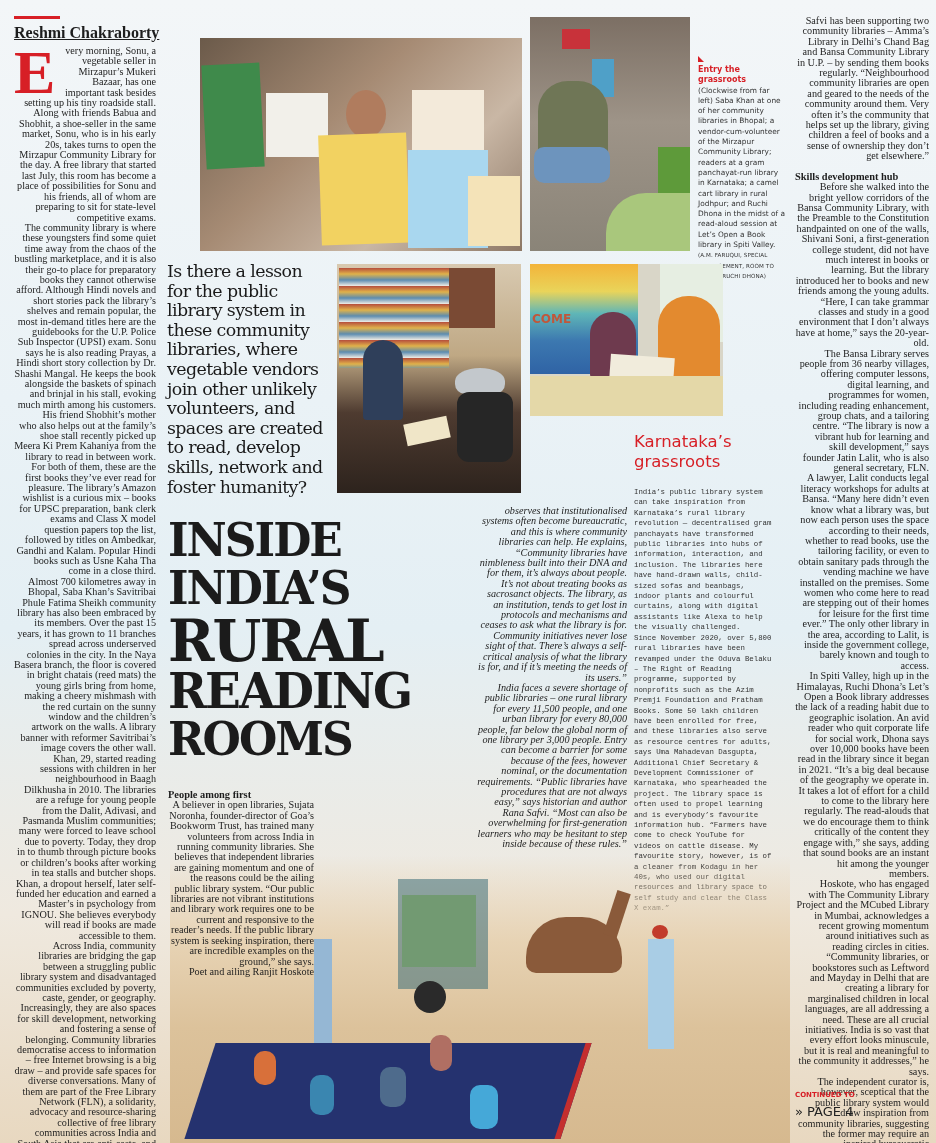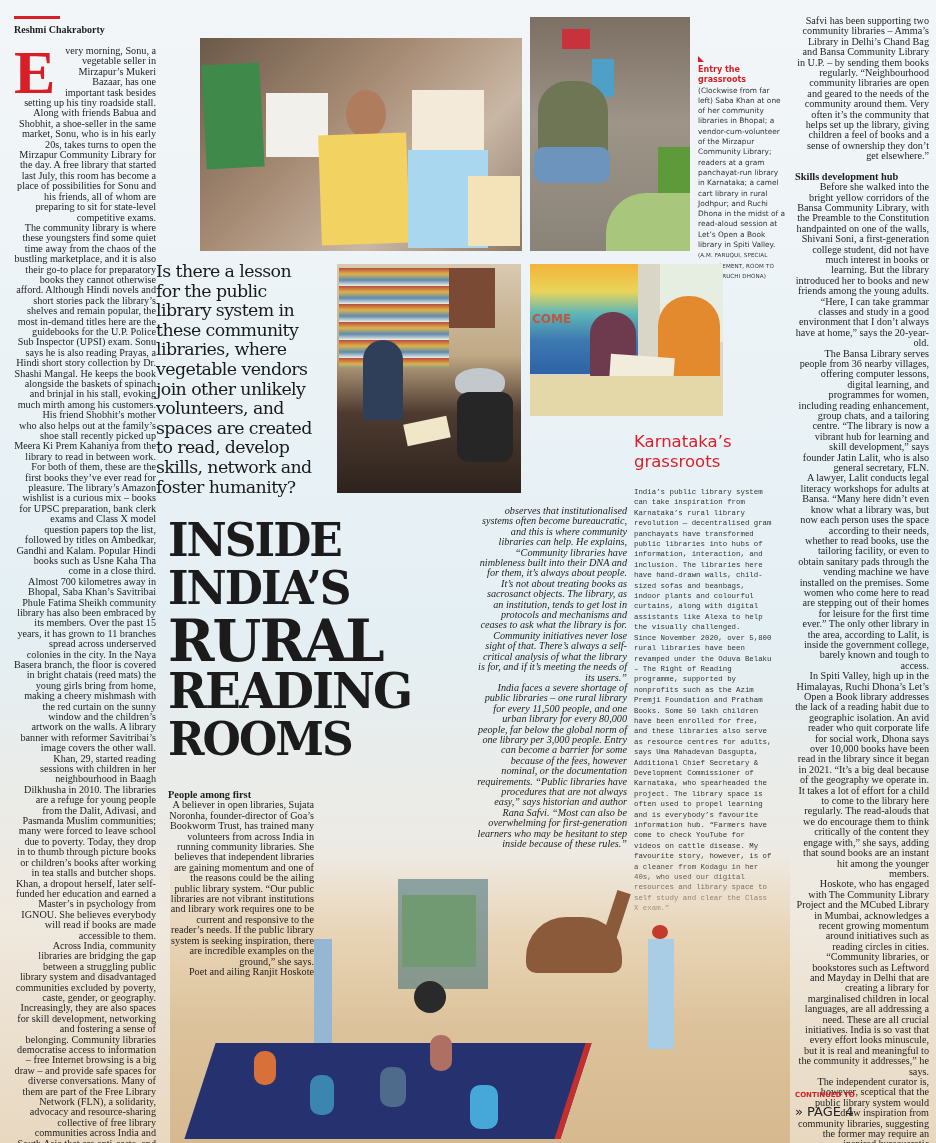--- a/index.html
+++ b/index.html
@@ -10,27 +10,27 @@
     color: #1d1d1d;
   }
   .abs { position: absolute; }
   .col {
     position: absolute; font-size: 10.2px; line-height: 10.4px; text-align: left;
   }
   .col p { margin: 0; text-indent: 10px; text-align: right; }
   .col p.noindent { text-indent: 0; }
   .col .sub { font-weight: bold; font-size: 10.4px; margin-top: 0; text-indent: 0; }
   .red-rule { position: absolute; left: 14px; top: 16px; width: 46px; height: 3px; background: #d71f26; }
-  .byline { position: absolute; left: 14px; top: 24px; font-size: 10px; font-weight: bold; }
+  .byline { position: absolute; left: 14px; top: 24px; font-size: 16px; font-weight: bold; text-decoration: underline; }
   .dropcap {
     float: left; font-size: 62px; line-height: 48px; height: 48px; color: #d71f26;
     font-weight: bold; margin: 2px 4px 0 0; font-family: "Liberation Serif", serif;
   }
   .pullquote {
-    position: absolute; left: 156px; top: 262px; width: 162px;
+    position: absolute; left: 167px; top: 262px; width: 162px;
     font-size: 17.4px; line-height: 19.6px; color: #1a1a1a; font-family: "DejaVu Serif", serif;
     letter-spacing: -0.6px;
   }
   .headline {
     position: absolute; left: 168px; top: 516px; width: 290px;
     font-family: "DejaVu Serif", serif; font-weight: bold; color: #1b1b1b;
     line-height: 46px; letter-spacing: -2px; transform: scaleY(1.05); transform-origin: top left;
   }
   .headline div { white-space: nowrap; }
   .hl-small { font-size: 44px; }

